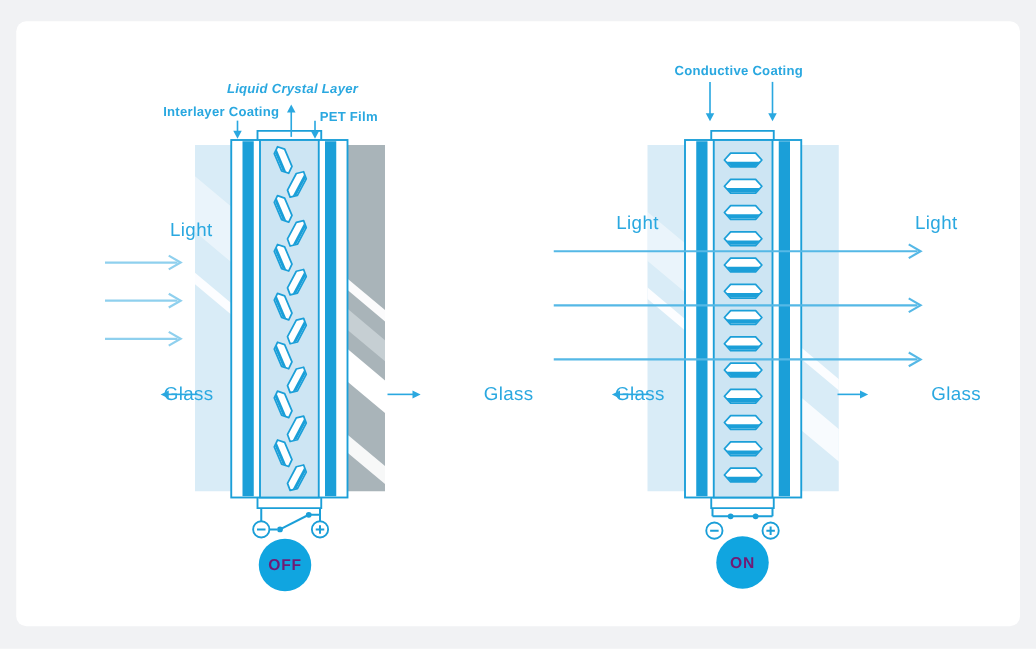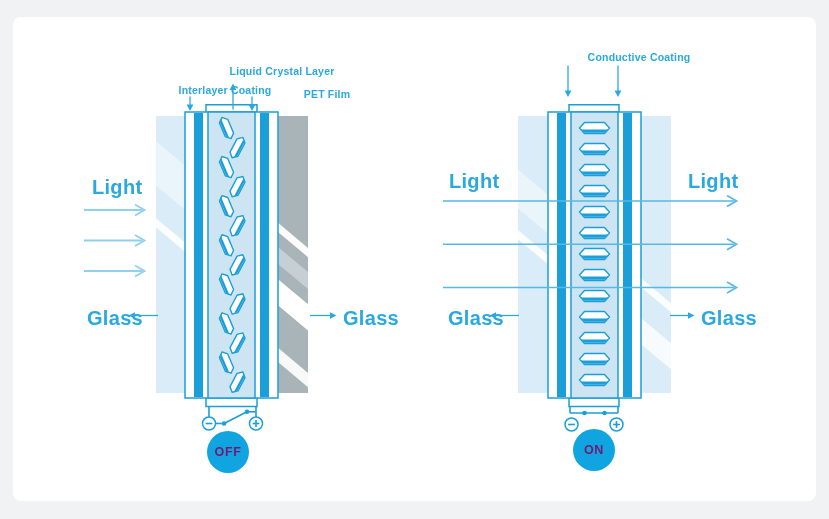--- a/index.html
+++ b/index.html
@@ -12,24 +12,24 @@
     width:829px;height:519px;position:relative;overflow:hidden;
     background:var(--bg);
     font-family:"Liberation Sans", sans-serif;
   }
   .card{
     position:absolute;left:13px;top:17px;width:803px;height:484px;
     background:var(--card);border-radius:8px;
   }
   svg.canvas{position:absolute;left:0;top:0;}
   .lbl{position:absolute;color:var(--text);white-space:nowrap;line-height:1.15;}
-  .lbl-sm{font-size:10.5px;font-weight:600;letter-spacing:.2px;margin-left:48px;}
-  .lbl-md{font-size:20px;font-weight:700;letter-spacing:.3px;}
+  .lbl-sm{font-size:10.5px;font-weight:600;letter-spacing:.2px;}
+  .lbl-md{font-size:15px;font-weight:400;letter-spacing:.3px;margin-left:44px;}
   .ctr{transform:translateX(-50%);}
-  #lbl-lcl{left:234px;top:65px;}
+  #lbl-lcl{left:234px;top:65px;font-style:italic;}
   #lbl-ia{left:177px;top:84px;}
   #lbl-pet{left:273px;top:88px;padding-left:12px;}
   #lbl-cc{left:591px;top:51px;}
   #lbl-light-off{left:92px;top:176px;}
   #lbl-glass-off-l{left:87px;top:307px;}
   #lbl-glass-off-r{left:343px;top:307px;}
   #lbl-light-on-l{left:449px;top:170px;}
   #lbl-light-on-r{left:688px;top:170px;}
   #lbl-glass-on-l{left:448px;top:307px;}
   #lbl-glass-on-r{left:701px;top:307px;}

